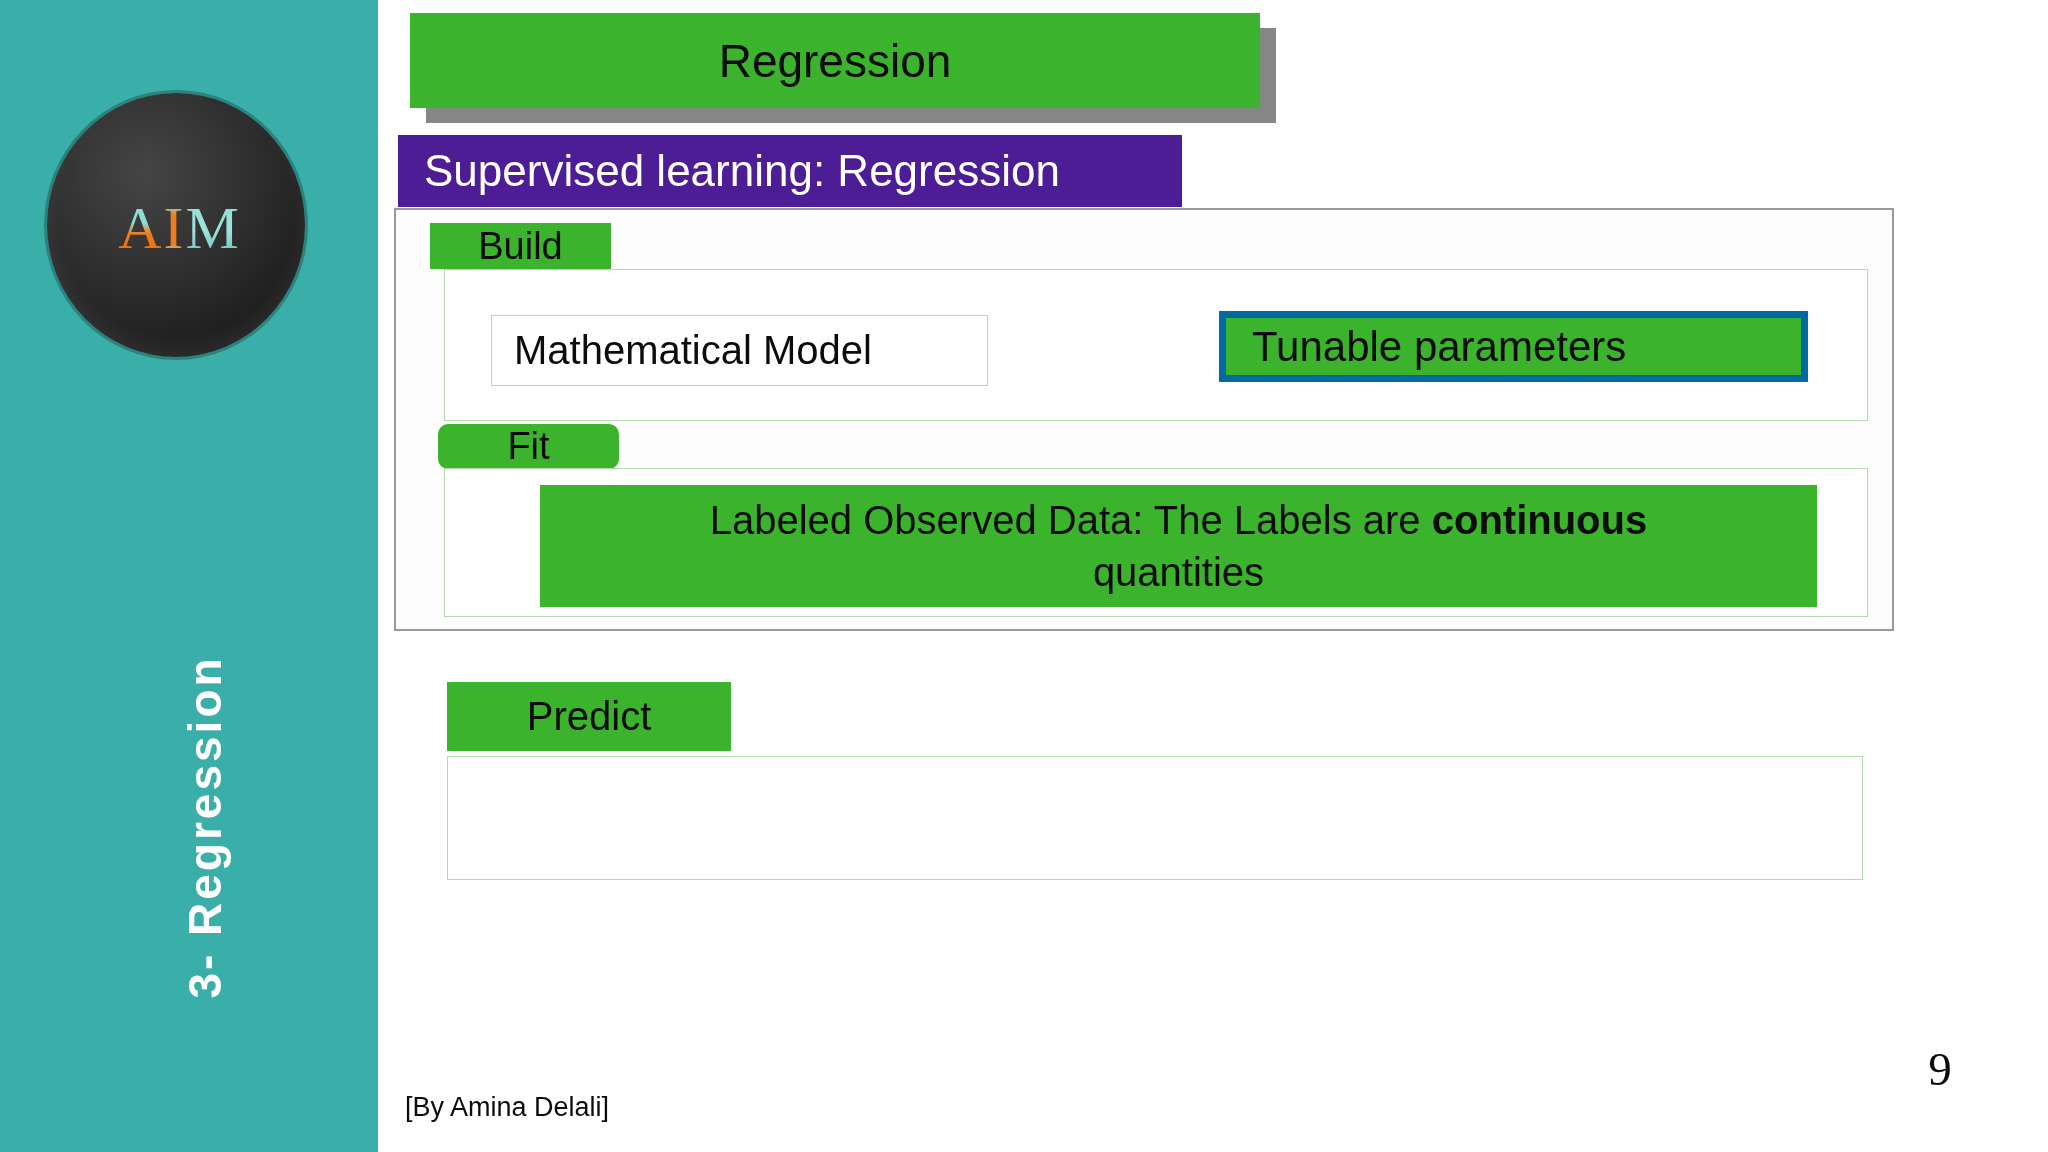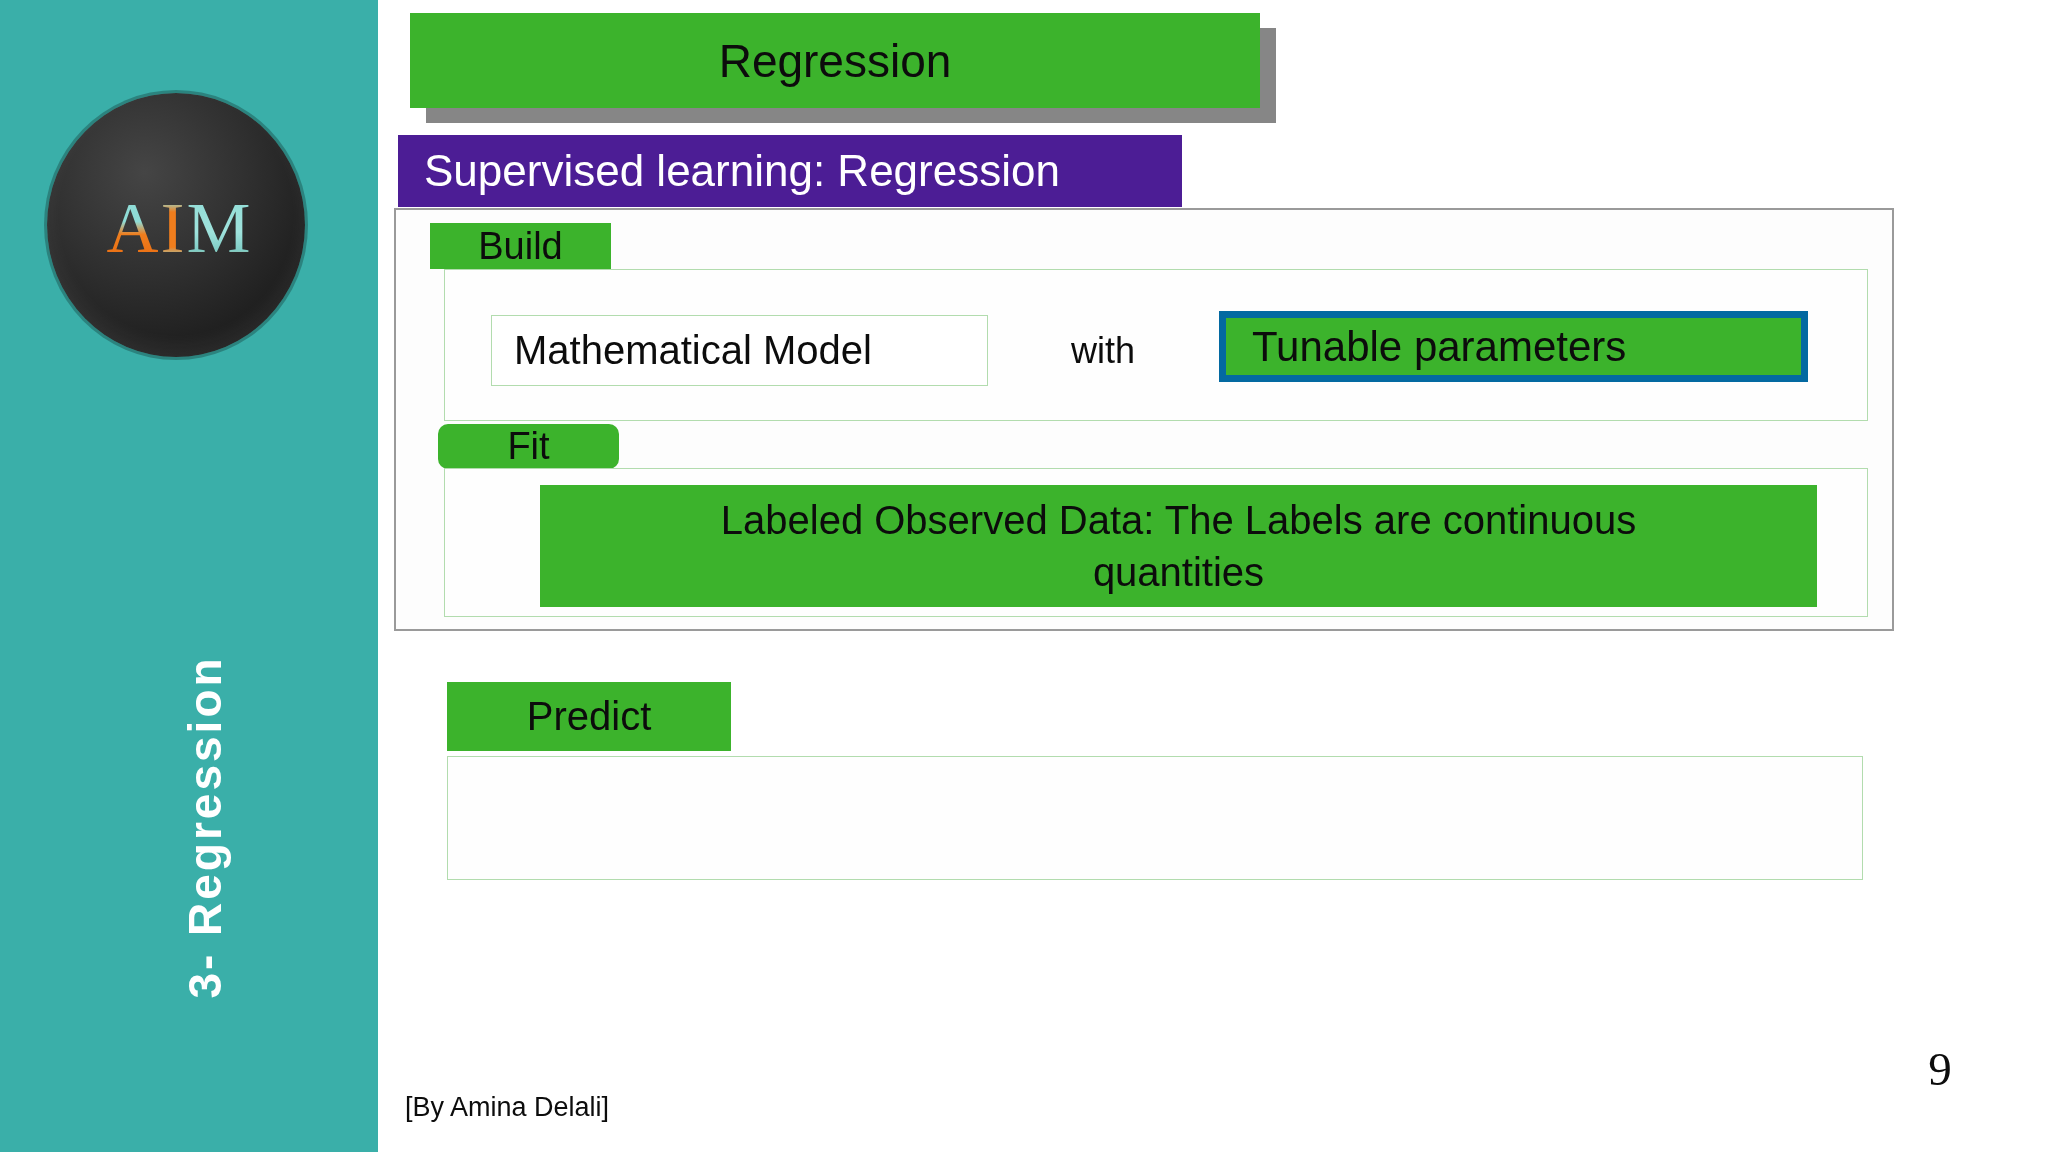--- a/index.html
+++ b/index.html
@@ -27,21 +27,21 @@
     width: 258px; height: 264px;
     border-radius: 50%;
     background: radial-gradient(circle at 38% 30%, #454545 0%, #2e2e2e 45%, #181818 85%, #0d0d0d 100%);
     box-shadow: 0 0 0 3px rgba(0,0,0,0.25), inset 0 -10px 18px rgba(255,255,255,0.07);
     display: flex;
     align-items: center;
     justify-content: center;
   }
   .logo-text {
     font-family: "Liberation Serif", serif;
-    font-size: 72px;
+    font-size: 60px;
     font-weight: 400;
     letter-spacing: 2px;
     line-height: 1;
     padding-top: 6px;
     margin-left: 7px;
   }
   .logo-text .lg {
     background-clip: text;
     -webkit-background-clip: text;
     color: transparent;
@@ -160,21 +160,21 @@
     left: 623px; top: 777px;
     width: 1085px; height: 72px;
     background: #3cb32c;
     border: 1px solid #2ea01f;
     box-sizing: border-box;
     color: #0c0c0c;
     font-size: 40px;
     display: flex; align-items: center; justify-content: center;
     white-space: pre;
   }
-  .bold { font-weight: 400; }
+  .bold { font-weight: 700; }
 
   
   .caption {
     left: 405px; top: 1092px;
     font-size: 27px;
     color: #0c0c0c;
   }
   .page-number {
     left: 1900px; top: 1042px;
     width: 80px;
@@ -208,23 +208,20 @@
 
   <div class="abs outer-box"></div>
 
   <div class="abs green-label build-label">
     <span>Build</span>
   </div>
   <div class="abs inner-box build-inner"></div>
   <div class="abs model-box">
     <span>Mathematical Model</span>
   </div>
-  <div class="abs with-text">
-    <span>with</span>
-  </div>
   <div class="abs params-box">
     <span>Tunable parameters</span>
   </div>
 
   <div class="abs green-label fit-label">
     <span>Fit</span>
   </div>
   <div class="abs inner-box fit-inner"></div>
   <div class="abs fit-banner">
     <div><span>Labeled Observed Data: The Labels are </span><span class="bold">continuous</span></div>

